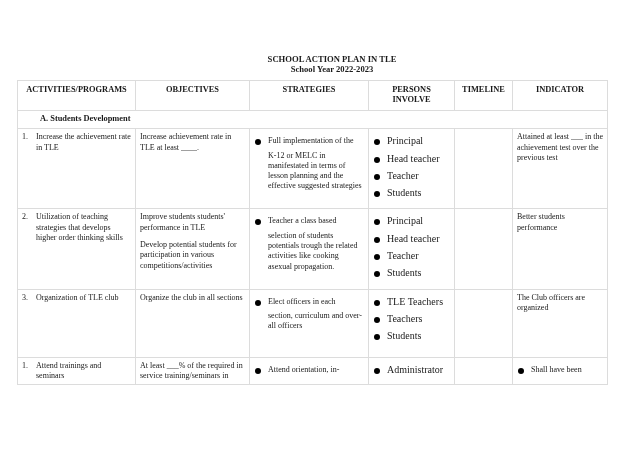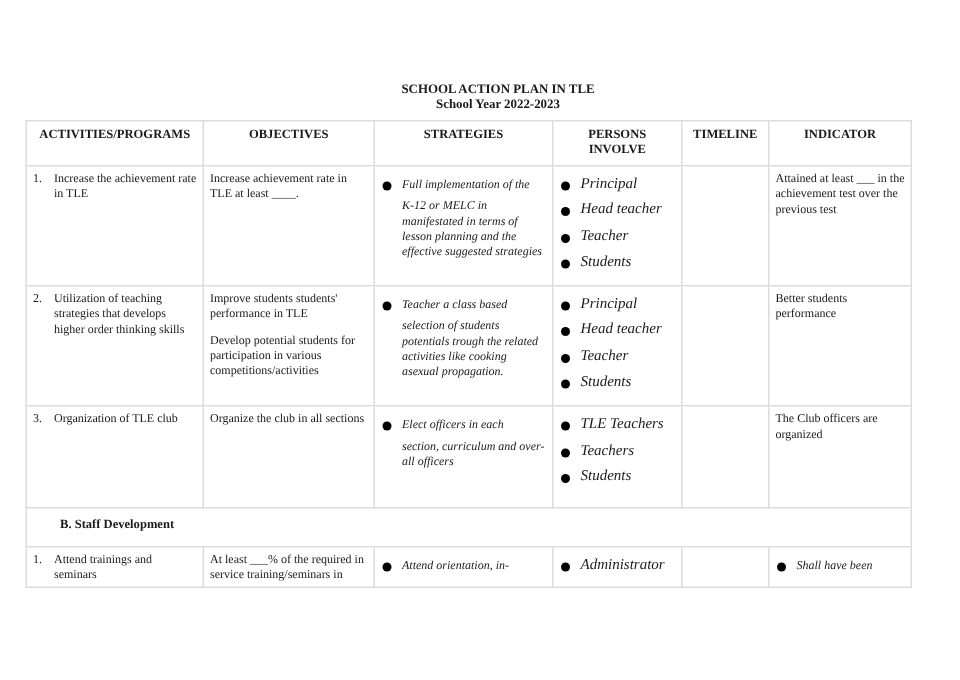--- a/index.html
+++ b/index.html
@@ -10,21 +10,21 @@
   table { position:absolute; left:17px; top:80px; border-collapse:collapse;
           table-layout:fixed; width:590px; font-size:8px; line-height:10.3px; }
   td, th { border:1px solid #dcdcdc; vertical-align:top; padding:3px 4px 3px 4px; }
   th { font-weight:bold; text-align:center; padding-top:4px; height:22px; font-size:8.4px; }
   .sec td { font-weight:bold; padding:2px 4px 2px 22px; height:10px; font-size:8.4px; }
   .sec-b td { padding-top:6px; padding-bottom:8px; }
   .num { display:inline-block; width:14px; }
   .act { display:flex; }
   .act .txt { flex:1; }
   .bl { list-style:none; margin:0; padding:0; }
-  .bl li { position:relative; padding-left:14px;font-style:italic; }
+  .bl li { position:relative; padding-left:14px; }
   .bl li::before { content:""; position:absolute; left:1px; top:3px; width:6px; height:6px;
                    border-radius:50%; background:#000; }
   .strat li { margin-top:4px; }
   .strat .first { display:block; margin-bottom:4px; }
   .persons li { margin-top:4px; margin-bottom:7px; font-size:10px; }
   .gap { height:7px; }
 </style>
 </head>
 <body>
 
@@ -45,20 +45,23 @@
   <tbody>
       <tr>
     <th>ACTIVITIES/PROGRAMS</th>
     <th>OBJECTIVES</th>
     <th>STRATEGIES</th>
     <th style="padding-left:14px;padding-right:14px;margin-top:44px;">PERSONS INVOLVE</th>
     <th>TIMELINE</th>
     <th>INDICATOR</th>
   </tr>
 
+  <tr class="sec">
+    <td colspan="6" style="padding-top:3px;padding-bottom:4px;">A.   Students Development</td>
+  </tr>
 
   <tr style="height:77px;">
     <td>
       <div class="act">
             <span class="num">1.</span>
             <span class="txt">Increase the achievement rate in TLE</span>
           </div>
     </td>
     <td>
           <div>Increase achievement rate in TLE at least ____.</div>
@@ -128,23 +131,20 @@
       <ul class="bl persons">
         <li>TLE Teachers</li>
         <li>Teachers</li>
         <li>Students</li>
       </ul>
     </td>
     <td></td>
     <td>The Club officers are organized</td>
   </tr>
 
-  <tr class="sec sec-b">
-    <td colspan="6">B.   Staff Development</td>
-  </tr>
 
   <tr>
     <td>
       <div class="act">
             <span class="num">1.</span>
             <span class="txt">Attend trainings and seminars</span>
           </div>
     </td>
     <td>
           <div>At least ___% of the required in service training/seminars in</div>

